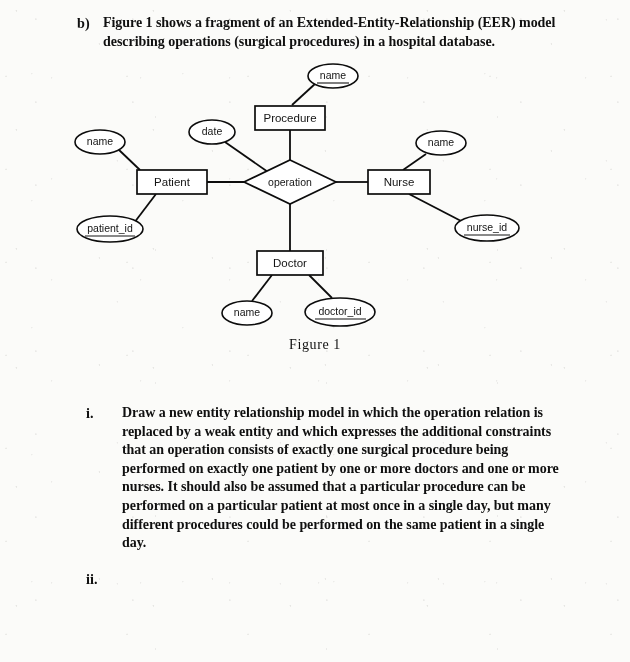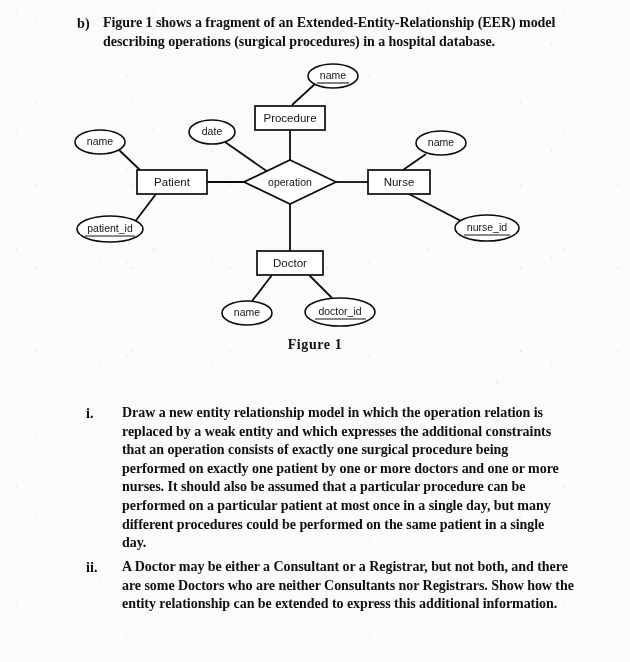--- a/index.html
+++ b/index.html
@@ -90,31 +90,31 @@
     stroke-width: 1.1px;
   }
 
   
   #figure-caption {
     position: absolute;
     left: 0; top: 337px;
     width: 630px;
     text-align: center;
     font-size: 14px;
-    font-weight: bold;
+    font-weight: normal;
     letter-spacing: .6px;
   }
 
   
   #sub-i { left: 86px; top: 404px; width: 530px; }
   #sub-i .q-marker { width: 36px; }
   #sub-i .q-text { width: 438px; }
 
   
-  #sub-ii { left: 86px; top: 558px; width: 530px; }
+  #sub-ii { left: 86px; top: 570px; width: 530px; flex-direction: column; }
   #sub-ii .q-marker { width: 36px; }
   #sub-ii .q-text { width: 455px; }
 </style>
 </head>
 <body>
 
 <div id="page"></div>
 
 <div class="q-block" id="intro">
   <div class="q-marker">b)</div>
@@ -212,14 +212,13 @@
 
 <div id="figure-caption">Figure 1</div>
 
 <div class="q-block" id="sub-i">
   <div class="q-marker">i.</div>
   <div class="q-text">Draw a new entity relationship model in which the operation relation is replaced by a weak entity and which expresses the additional constraints that an operation consists of exactly one surgical procedure being performed on exactly one patient by one or more doctors and one or more nurses. It should also be assumed that a particular procedure can be performed on a particular patient at most once in a single day, but many different procedures could be performed on the same patient in a single day.</div>
 </div>
 
 <div class="q-block" id="sub-ii">
   <div class="q-marker">ii.</div>
-  <div class="q-text">A Doctor may be either a Consultant or a Registrar, but not both, and there are some Doctors who are neither Consultants nor Registrars. Show how the entity relationship can be extended to express this additional information.</div>
 </div>
 
 </body></html>

